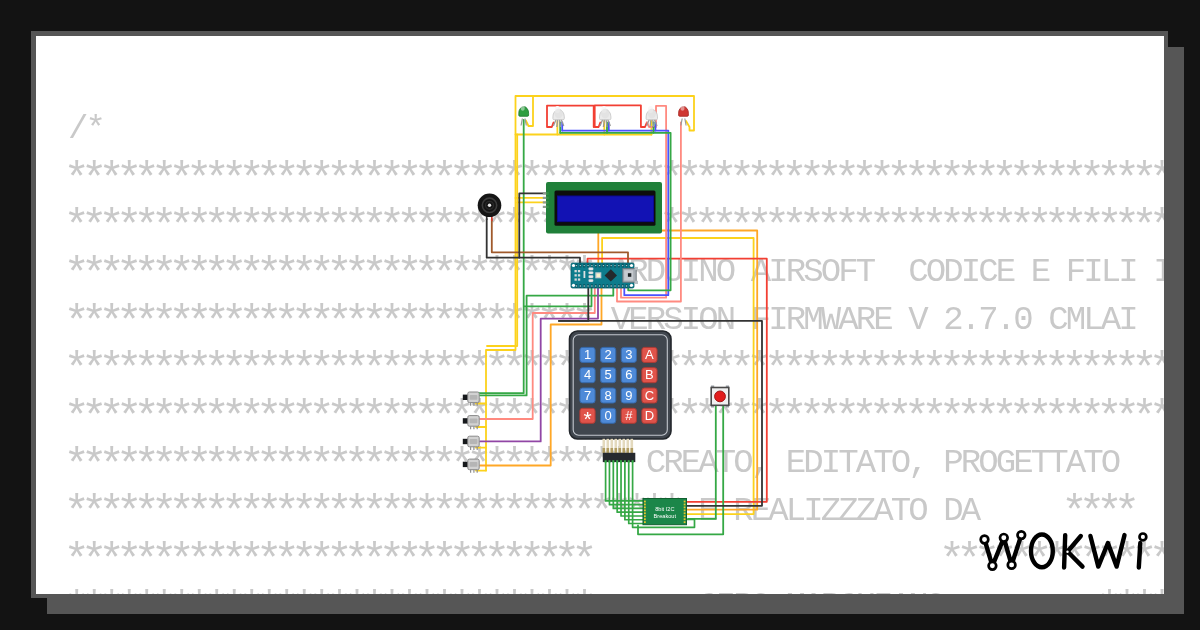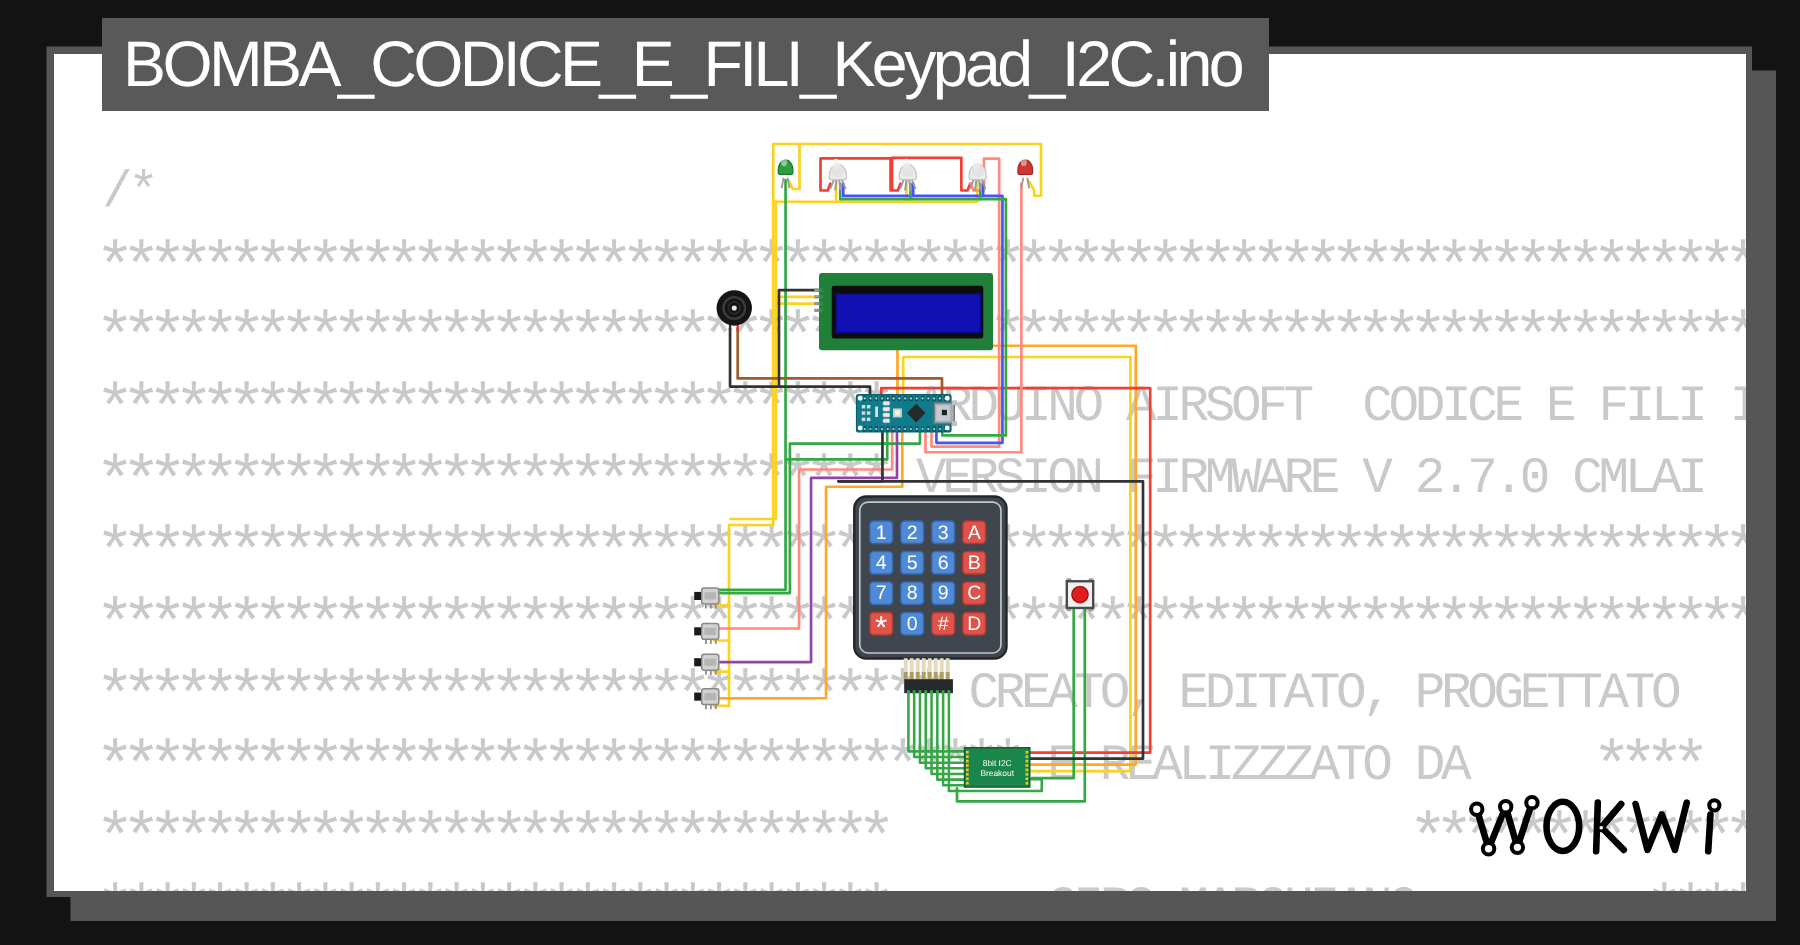--- a/index.html
+++ b/index.html
@@ -28,23 +28,20 @@
 <span class="ast">******************************</span> ARDUINO AIRSOFT  CODICE E FILI INTERROMPIBILI
 <span class="ast">******************************</span> VERSION FIRMWARE V 2.7.0 CMLAI
 <span class="ast">***************************************************************</span>
 <span class="ast">***************************************************************</span>
 <span class="ast">********************************</span> CREATO, EDITATO, PROGETTATO
 <span class="ast">***********************************</span> E REALIZZZATO DA     <span class="ast">****</span>
 <span class="ast">******************************</span>                    <span class="ast">*************</span>
 <span class="ast">******************************</span>      CIRO MARCHIANO         <span class="ast">*****</span></pre>
     </div>
 
-<div class="titlebar">
-      <span>BOMBA_CODICE_E_FILI_Keypad_I2C.ino</span>
-    </div>
 <svg width="1200" height="630" viewBox="0 0 1200 630">
 <g fill="none" stroke-linecap="round" stroke-linejoin="round" stroke-width="1.8">
 
 <path d="M686,121 L689.5,127 L689.5,130.5 L694,130.5 L694,96 L515.5,96 L515.5,350 L486,350 L486,470.6" stroke="#fcd21c" stroke-width="1.8"></path>
 
 <path d="M486,403.5 L476,403.5" stroke="#fcd21c" stroke-width="1.8"></path>
 <path d="M486,427 L476,427" stroke="#fcd21c" stroke-width="1.8"></path>
 <path d="M486,447.7 L476,447.7" stroke="#fcd21c" stroke-width="1.8"></path>
 <path d="M486,470.6 L476,470.6" stroke="#fcd21c" stroke-width="1.8"></path>
 

